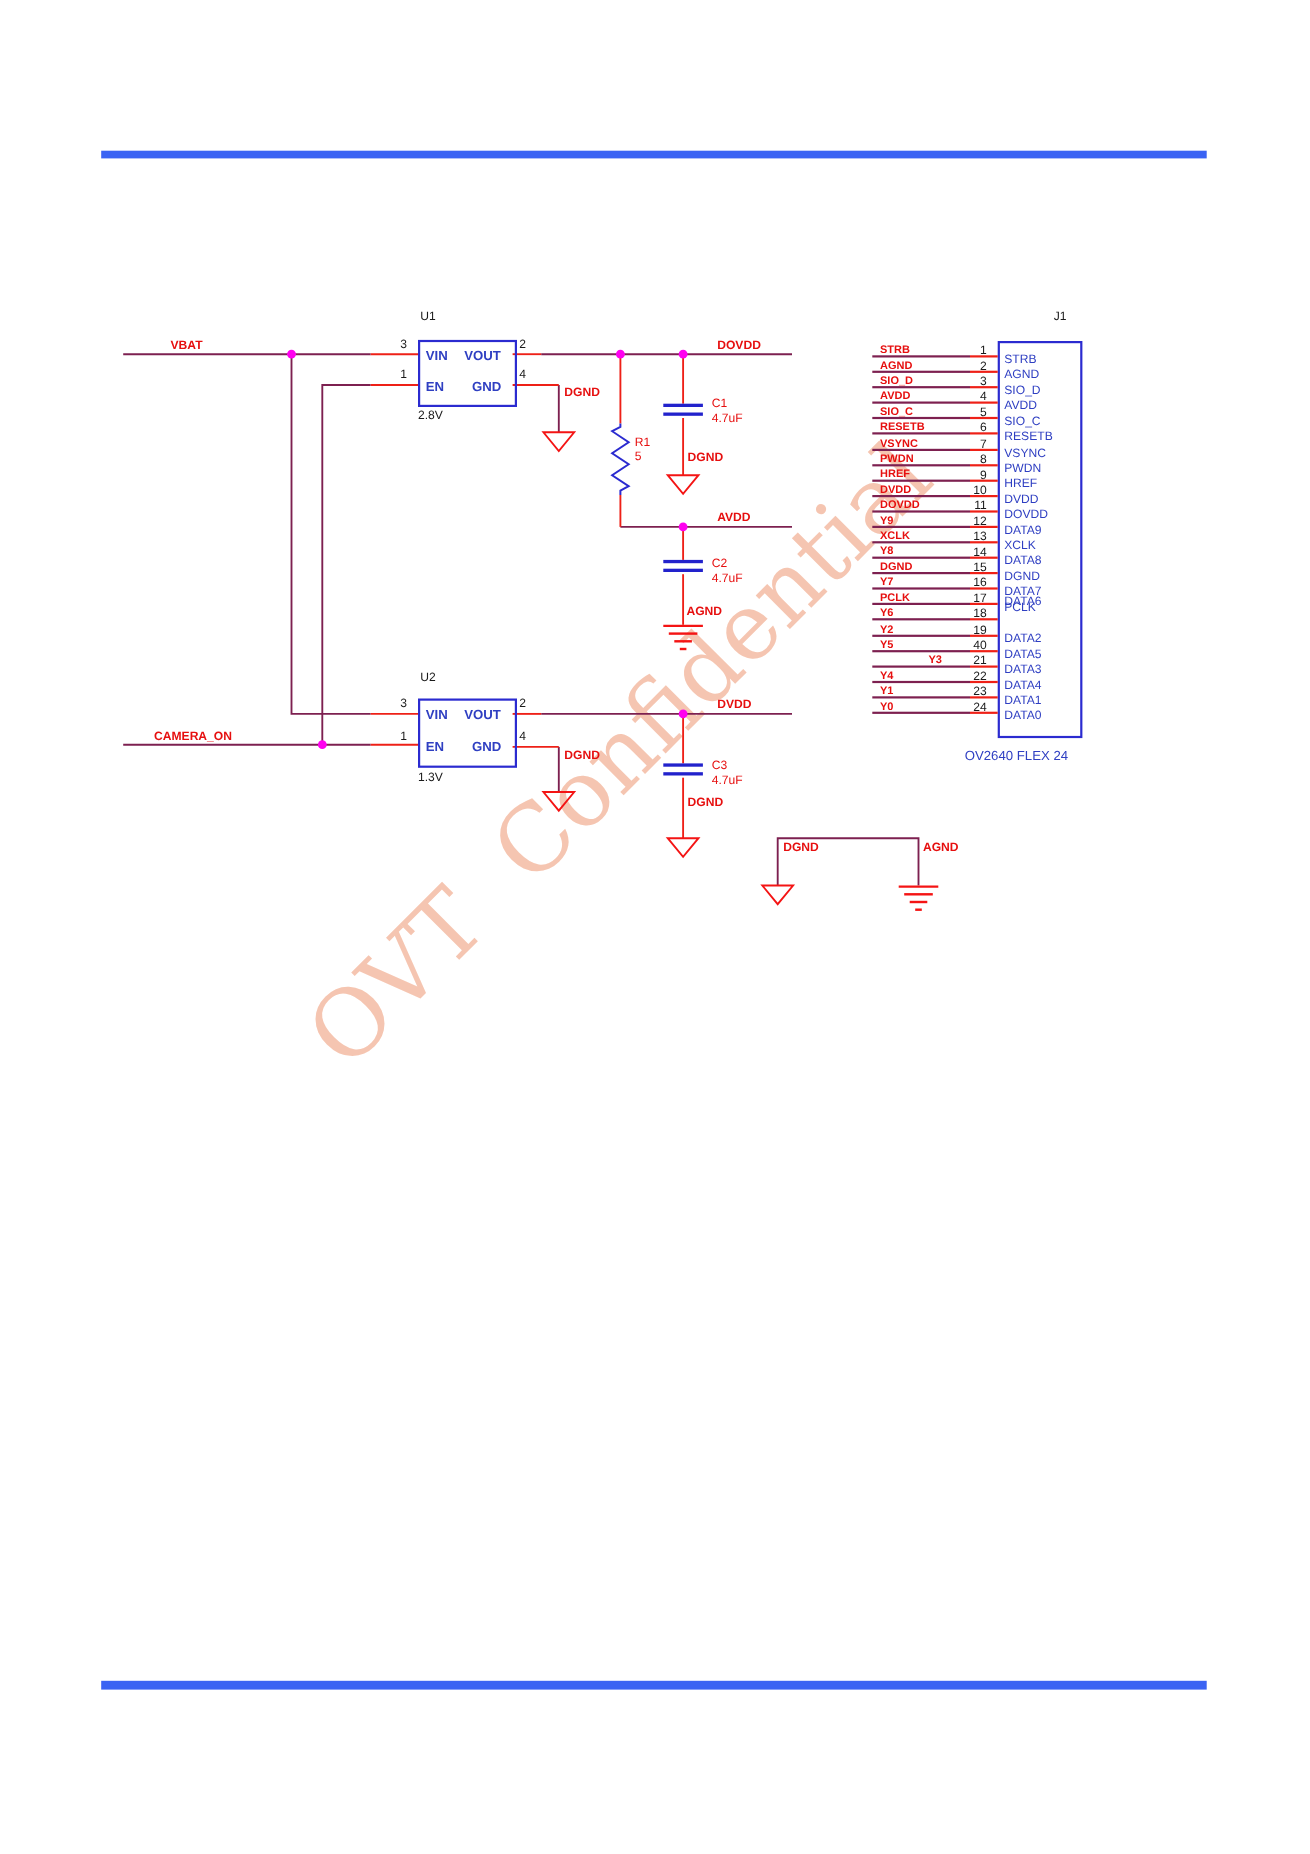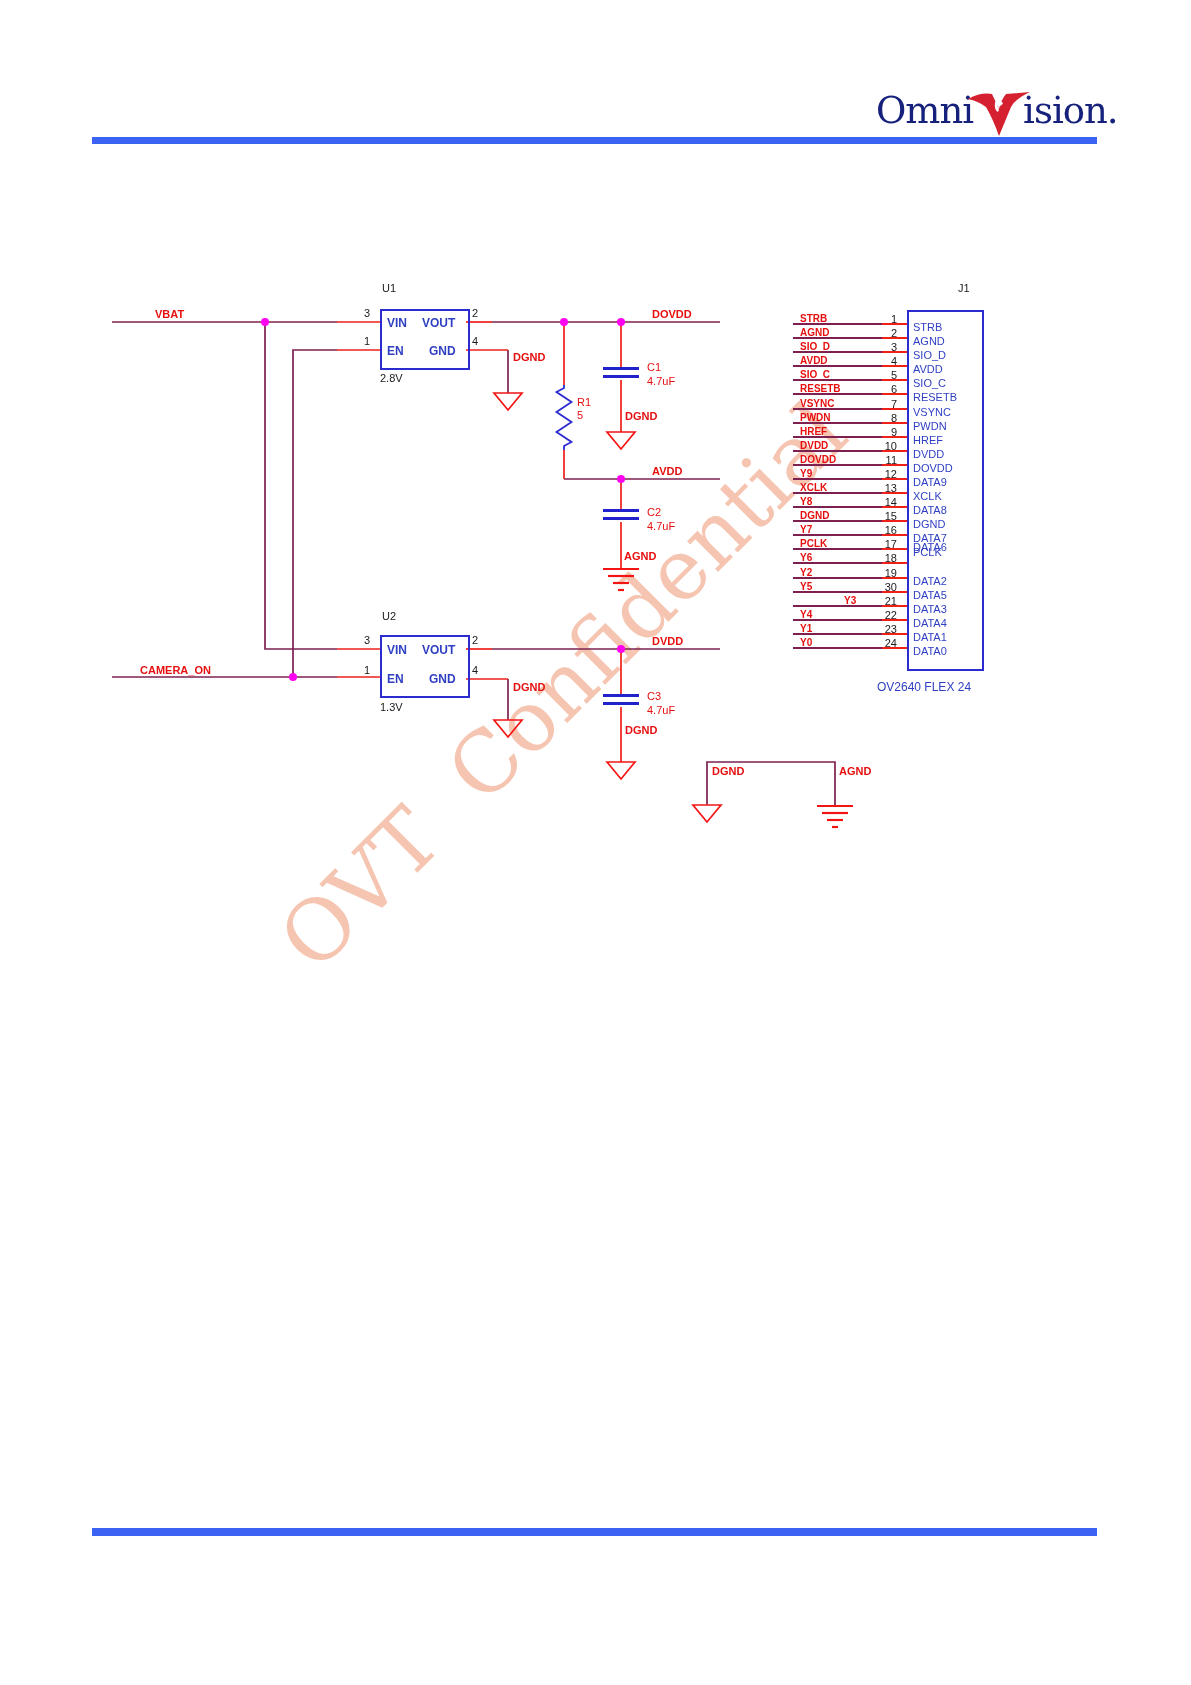--- a/index.html
+++ b/index.html
@@ -31,30 +31,20 @@
   .j1net{position:absolute;left:800px;color:#e60f0f;font-weight:700;font-size:10px;z-index:3;white-space:nowrap;}
   .j1num{position:absolute;left:855px;width:42px;text-align:right;color:#1a1a1a;font-size:11px;z-index:3;}
   .j1name{position:absolute;left:913px;color:#2f3fc2;font-size:11px;z-index:3;white-space:nowrap;}
 </style>
 </head>
 <body>
 
 <div id="page">
 
   <div class="rule" style="top:137px;"></div>
-  <div class="logo">
-    <span class="lt">Omni</span>
-    <span class="lv">
-      <svg width="62" height="44" viewBox="0 0 62 44">
-        <path d="M0,7 Q13,0 24,2 L31,17 Q33,8 38,2 L62,0 Q47,7 43,15 L31,44 Q25,27 18,15 Q10,9 0,7 Z" fill="#d5202f"></path>
-        <path d="M27,10 q5,-3 8,1 q-2,4 -6,3 q3,3 1,6 q-4,-2 -3,-10 Z" fill="#ffffff"></path>
-      </svg>
-    </span>
-    <span class="lt">ision.</span>
-  </div>
 
   <div class="watermark">OVT  Confidential</div>
 
   <svg id="wires" width="1191" height="1685" viewBox="0 0 1191 1685">
     <g stroke="#7d2050" stroke-width="1.7" fill="none">
       <path d="M112,322 H337"></path>
         <path d="M265,322 V649 H337"></path>
       <path d="M337,350 H293 V677"></path>
         <path d="M112,677 H337"></path>
       <path d="M508,350 V393"></path>
@@ -246,21 +236,21 @@
       <div class="j1wire" style="top: 562px;"></div>
       <div class="j1net" style="top: 552px;">Y6</div>
       <div class="j1num" style="top: 552px;">18</div>
       <div class="j1name" style="top: 541px; text-align: right;">DATA6</div>
       <div class="j1wire" style="top: 577px;"></div>
       <div class="j1net" style="top: 567px;">Y2</div>
       <div class="j1num" style="top: 567px;">19</div>
       <div class="j1name" style="top: 575px;">DATA2</div>
       <div class="j1wire" style="top: 591px;"></div>
       <div class="j1net" style="top: 581px;">Y5</div>
-      <div class="j1num" style="top: 581px;">30</div>
+      <div class="j1num" style="top: 581px;">40</div>
       <div class="j1name" style="top: 589px;">DATA5</div>
       <div class="j1wire" style="top: 605px;"></div>
       <div class="j1net" style="top: 595px; margin-left: 44px;">Y3</div>
       <div class="j1num" style="top: 595px;">21</div>
       <div class="j1name" style="top: 603px;">DATA3</div>
       <div class="j1wire" style="top: 619px;"></div>
       <div class="j1net" style="top: 609px;">Y4</div>
       <div class="j1num" style="top: 609px;">22</div>
       <div class="j1name" style="top: 617px;">DATA4</div>
       <div class="j1wire" style="top: 633px;"></div>

